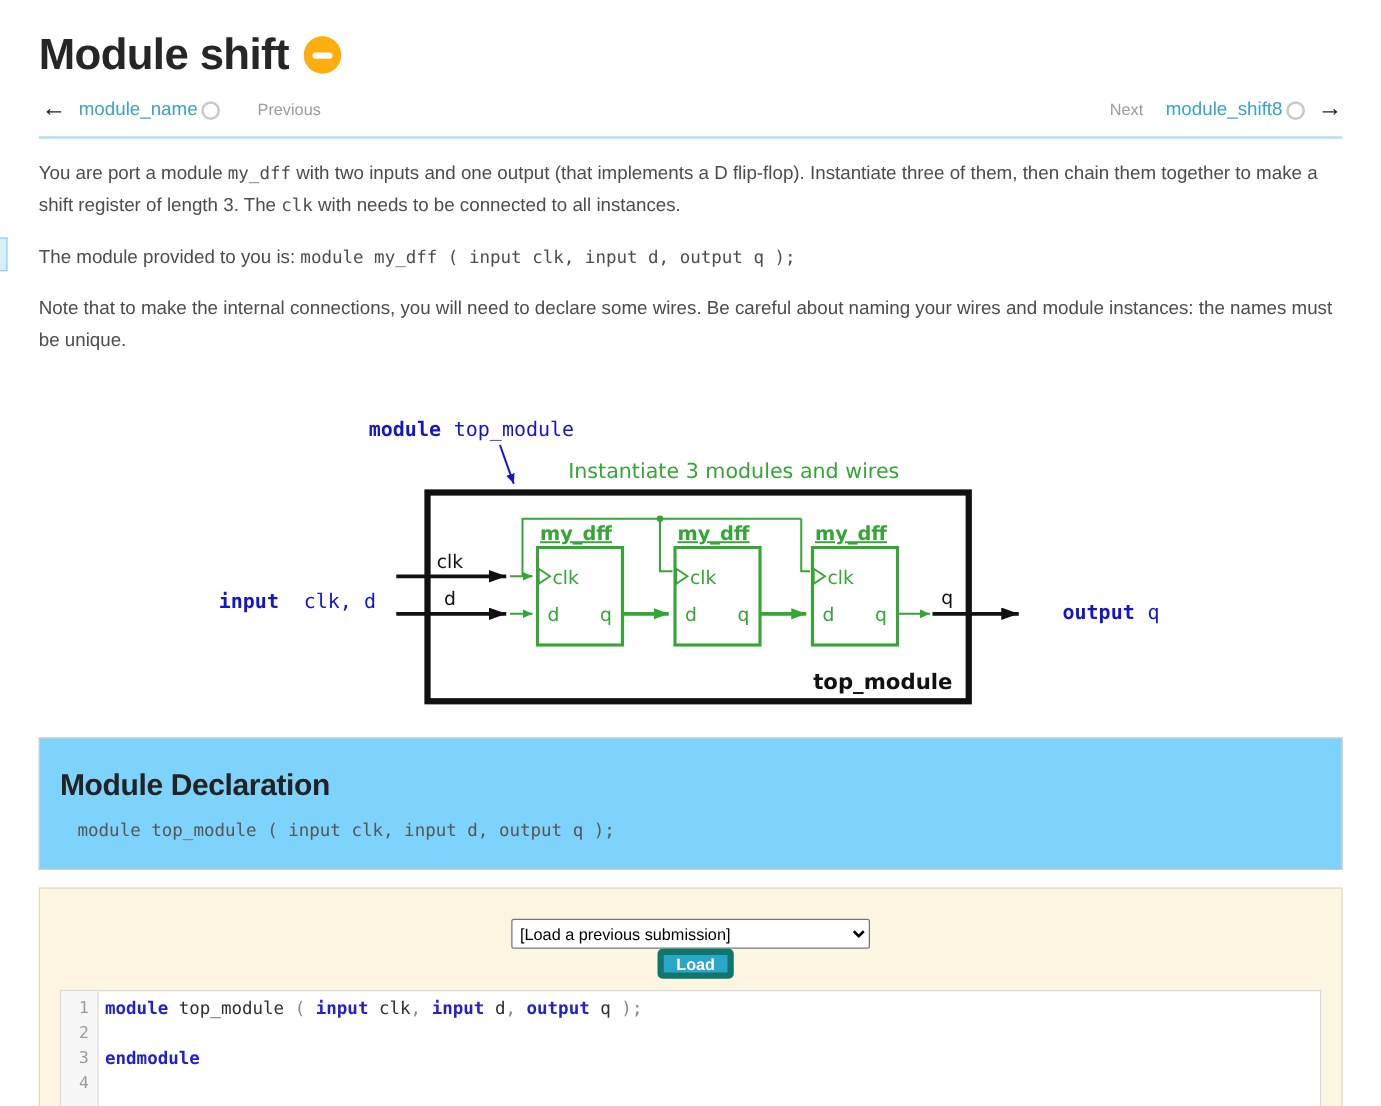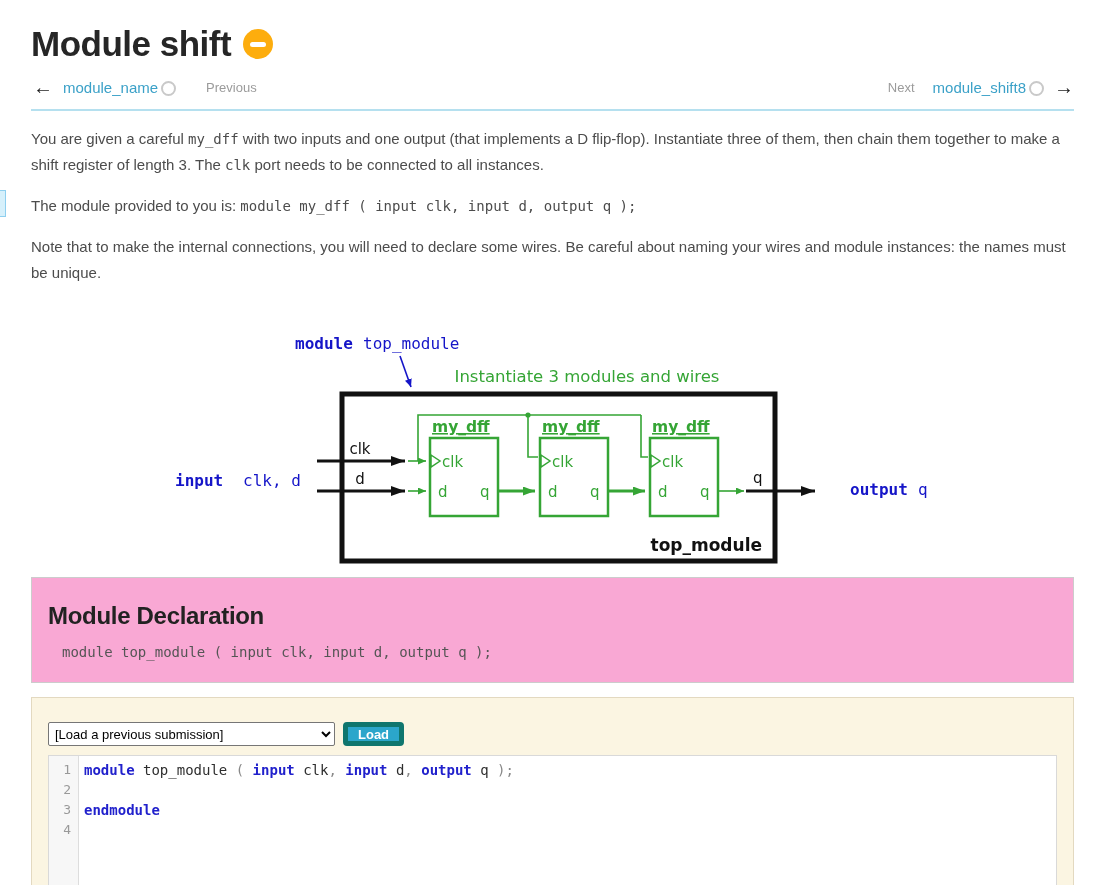--- a/index.html
+++ b/index.html
@@ -52,40 +52,40 @@
     background:#d6f0fb;border:1px solid #8ecfef;border-left:none;
   }
 
   
   .diagram{margin:22px 0 0 134px;}
   .diagram text{font-family:"DejaVu Sans", sans-serif;}
   .diagram .mono{font-family:"DejaVu Sans Mono", monospace;}
 
   
   .decl-box{
-    background:#f9a8d4;border:1px solid #cccccc;
+    margin-top:12px;background:#7dd3fc;border:1px solid #cccccc;
     padding:24px 16px 22px 16px;
   }
   .decl-box h2{
     margin:0;font-size:24px;font-weight:bold;color:#222222;letter-spacing:-0.3px;
   }
   .decl-code{
     margin:14px 0 0 14px;font-family:"DejaVu Sans Mono", monospace;
     font-size:14px;color:#555555;
   }
 
   
   .solution-box{
     margin-top:14px;background:#fbf5e2;border:1px solid #e3d9c0;
     padding:24px 16px 30px 16px;
   }
   .solution-box h2{
     margin:0 0 14px 0;font-size:24px;font-weight:bold;color:#222222;letter-spacing:-0.3px;
   }
-  .load-row{display:flex;align-items:center;margin-bottom:9px;}
+  .load-row{display:flex;align-items:center;margin-bottom:9px;flex-direction:column;}
   .load-select{
     width:287px;height:24px;font-size:13px;font-family:"Liberation Sans",sans-serif;
     border:1px solid #767676;border-radius:2px;background:#ffffff;color:#000000;
     padding:0 2px;
   }
   .load-btn{
     margin-left:8px;height:24px;padding:0 10px;border:5px solid #0f766e;border-radius:4px;
     background:#2ba6cb;color:#ffffff;font-size:13px;font-weight:bold;
     font-family:"Liberation Sans",sans-serif;cursor:pointer;
   }
@@ -126,21 +126,21 @@
       <span class="nav-muted">Previous</span>
     </div>
     <div class="nav-right">
       <span class="nav-muted">Next</span>
       <a class="nav-link">module_shift8</a>
       <span class="nav-circle"></span>
       <span class="nav-arrow">→</span>
     </div>
   </div>
 
-  <p><span>You are given a careful </span><code class="inl">my_dff</code><span> with two inputs and one output (that implements a D flip-flop). Instantiate three of them, then chain them together to make a shift register of length 3. The </span><code class="inl">clk</code><span> port needs to be connected to all instances.</span></p>
+  <p><span>You are port a module </span><code class="inl">my_dff</code><span> with two inputs and one output (that implements a D flip-flop). Instantiate three of them, then chain them together to make a shift register of length 3. The </span><code class="inl">clk</code><span> with needs to be connected to all instances.</span></p>
 
   <p><span>The module provided to you is: </span><code class="inl">module my_dff ( input clk, input d, output q );</code></p>
 
   <p><span>Note that to make the internal connections, you will need to declare some wires. Be careful about naming your wires and module instances: the names must be unique.</span></p>
 
   <svg class="diagram" width="780" height="250" viewBox="0 0 780 250">
     <defs>
       <marker id="mb" markerUnits="userSpaceOnUse" markerWidth="16" markerHeight="12" refX="14" refY="5" orient="auto">
         <path d="M0,0 L14,5 L0,10 Z" fill="#111111"></path>
       </marker>

